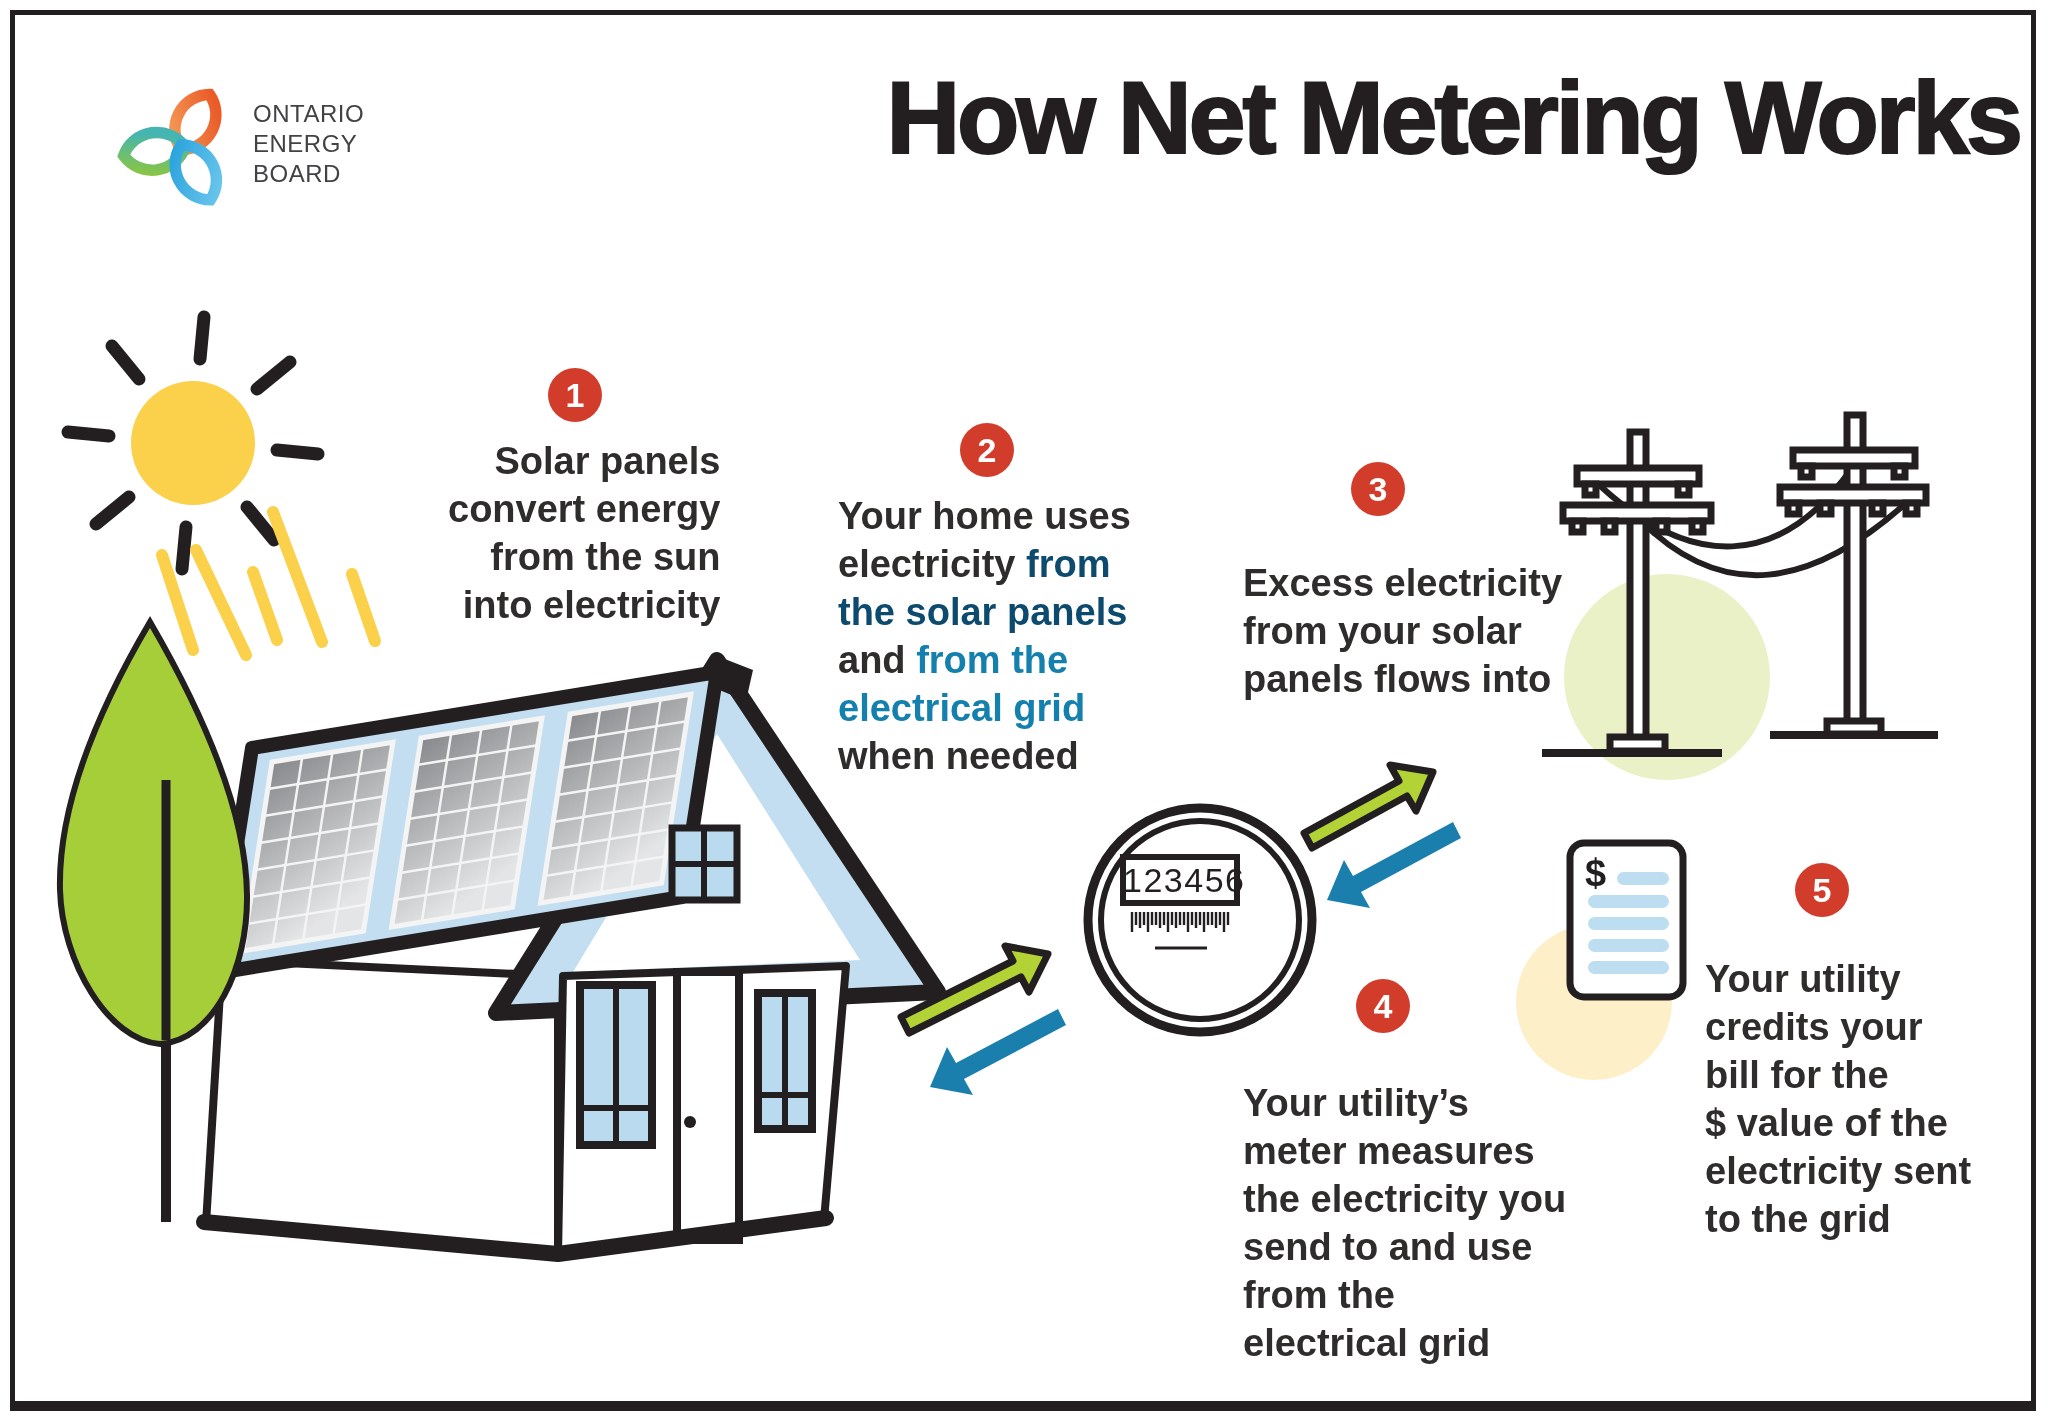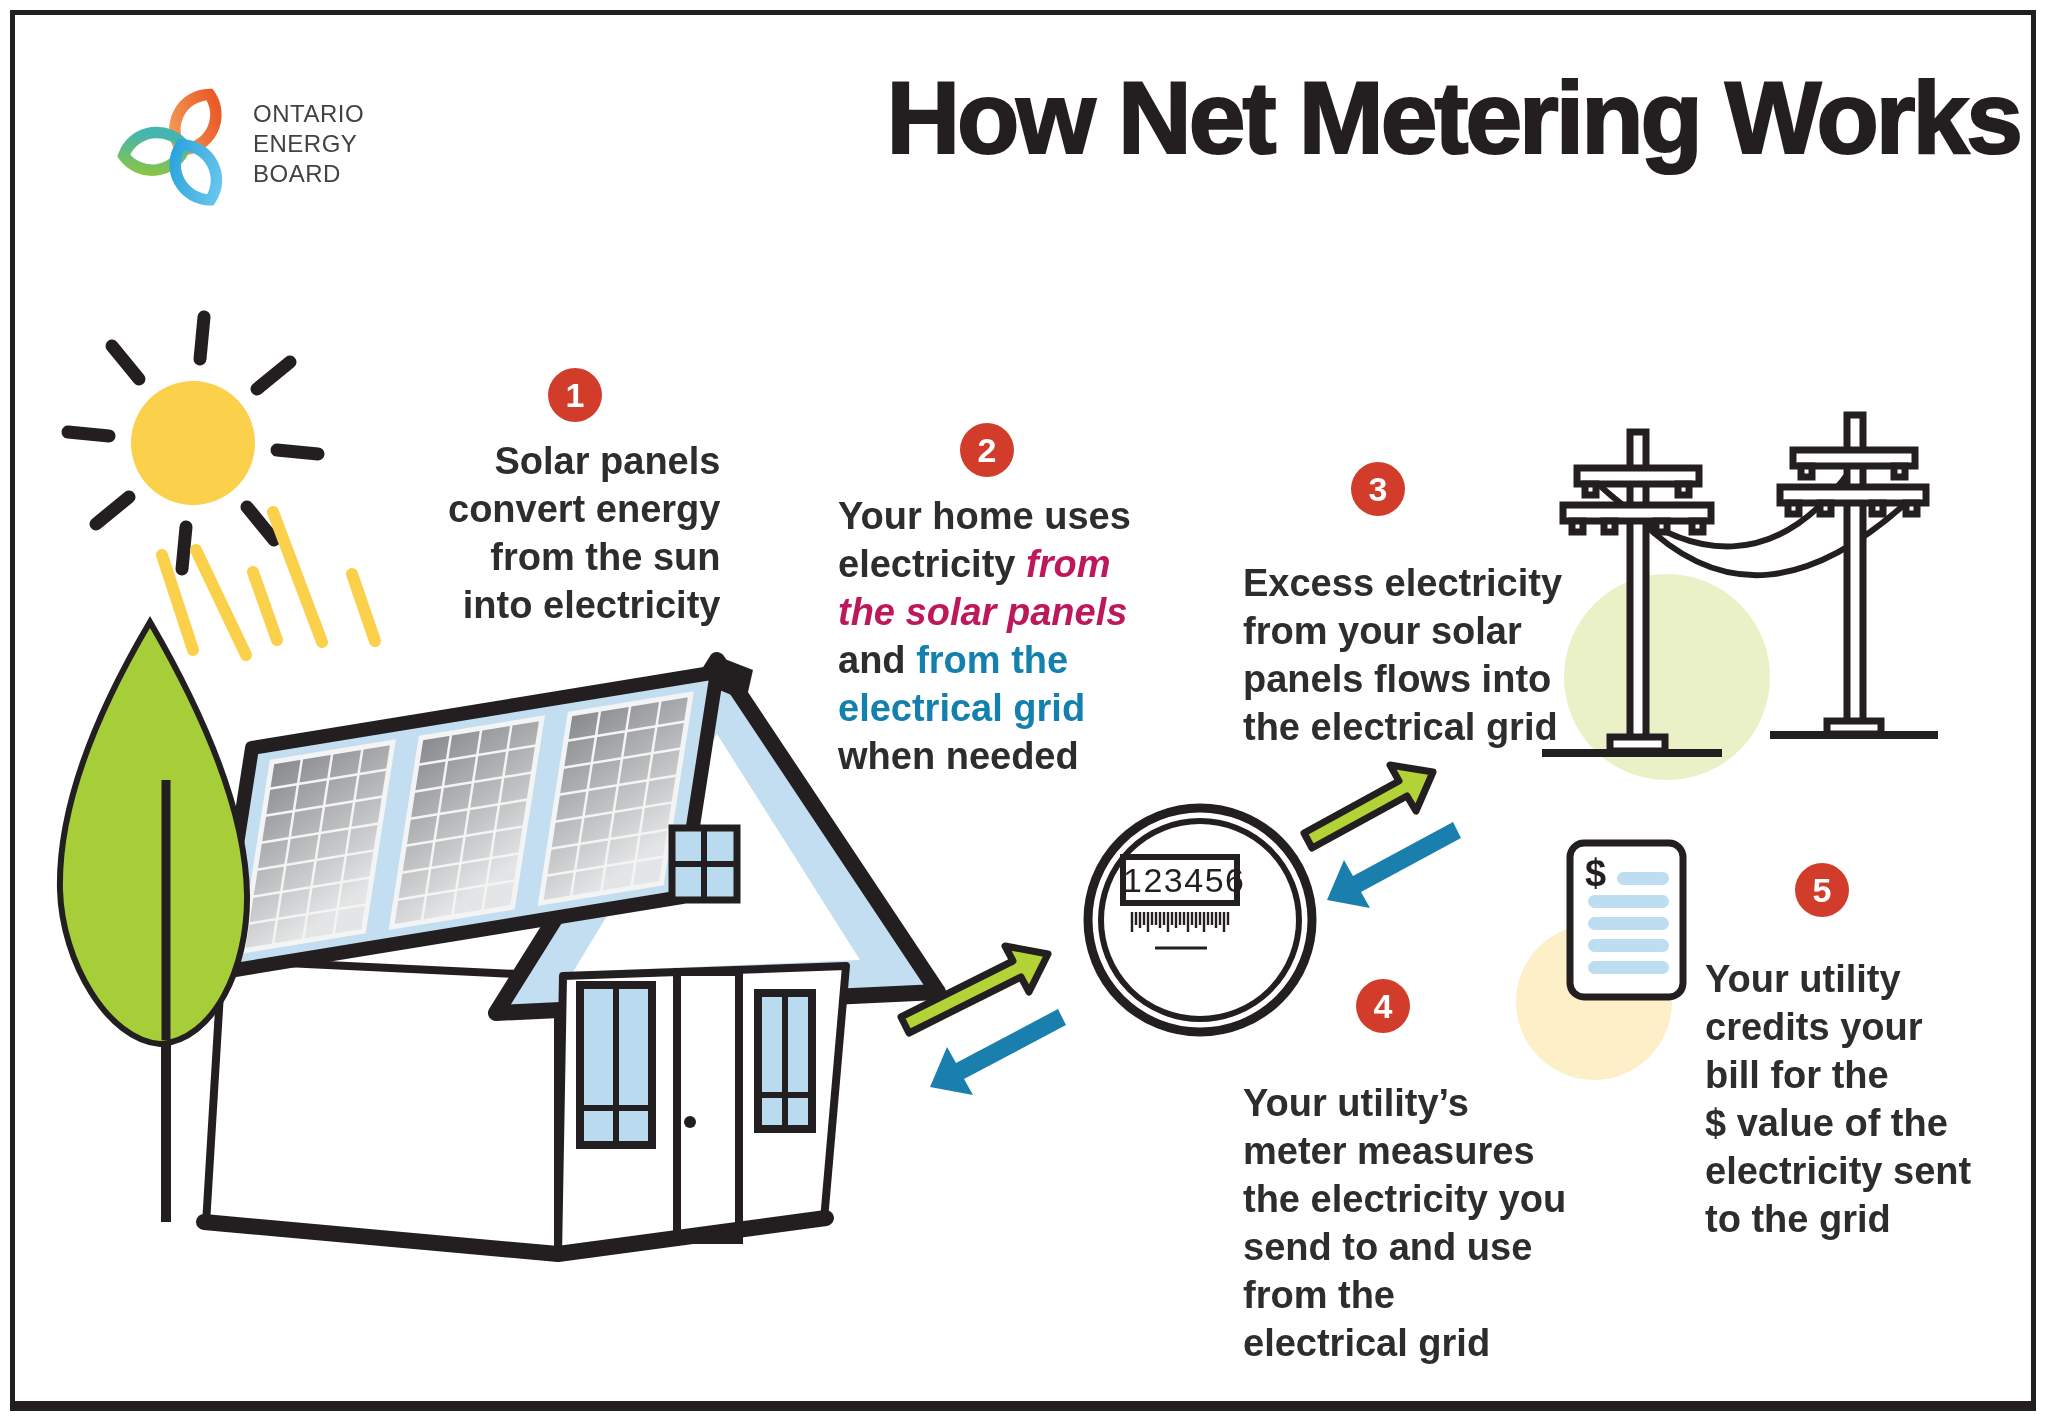--- a/index.html
+++ b/index.html
@@ -12,21 +12,21 @@
          font-size:102px;font-weight:900;letter-spacing:-3px;color:#231f20;
          -webkit-text-stroke:2.2px #231f20;white-space:nowrap;}
   .logo{position:absolute;left:115px;top:66px;width:330px;height:160px;}
   .logo-text{position:absolute;left:138px;top:33px;font-size:24px;line-height:30px;
              font-weight:400;color:#424143;letter-spacing:.5px;}
   .step-num{position:absolute;width:54px;height:54px;border-radius:50%;background:#d23c2b;
             color:#ffffff;font-size:34px;font-weight:700;display:flex;align-items:center;
             justify-content:center;}
   .step-text{position:absolute;font-size:38px;line-height:48px;font-weight:700;
              color:#2e2d2c;white-space:nowrap;}
-  .seg-green{color:#be185d;font-weight:800;font-style:italic;}
+  .seg-green{color:#0c4a6e;font-weight:800;}
   .seg-blue{color:#1480ad;font-weight:800;}
   .meter-digits{position:absolute;left:1123px;top:857px;width:114px;height:46px;
                 line-height:46px;text-align:left;font-size:34px;letter-spacing:1.5px;
                 color:#231f20;font-weight:400;}
   .bill-dollar{position:absolute;left:1585px;top:852px;font-size:38px;font-weight:700;color:#231f20;}
 </style>
 </head>
 <body>
 
 <div class="canvas">
@@ -243,21 +243,20 @@
     <div><span>when needed</span></div>
   </div>
 
   <div class="step-num" style="left:1351px;top:462px;">
     <span>3</span>
   </div>
   <div class="step-text" style="left:1243px;top:559px;">
     <div>Excess electricity</div>
     <div>from your solar</div>
     <div>panels flows into</div>
-    <div>the electrical grid</div>
   </div>
 
   <div class="step-num" style="left:1356px;top:979px;">
     <span>4</span>
   </div>
   <div class="step-text" style="left:1243px;top:1079px;">
     <div>Your utility’s</div>
     <div>meter measures</div>
     <div>the electricity you</div>
     <div>send to and use</div>

